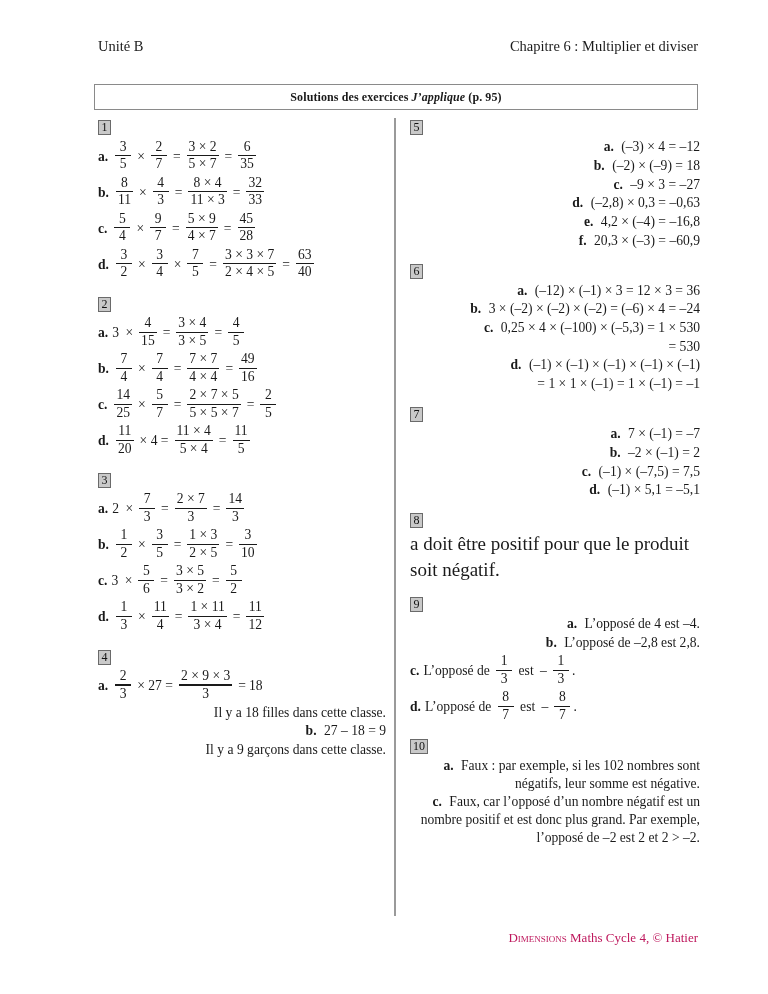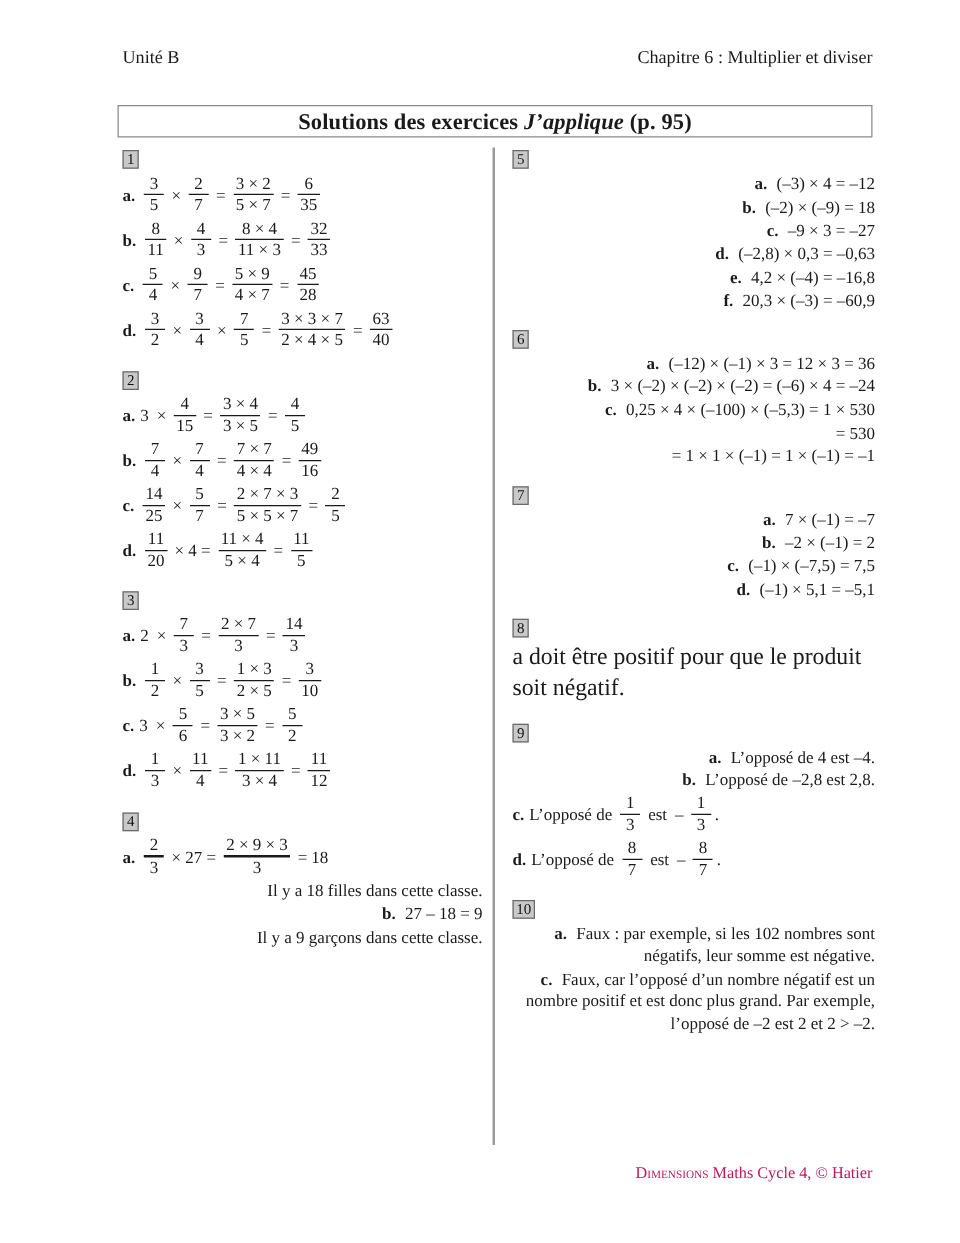--- a/index.html
+++ b/index.html
@@ -38,21 +38,21 @@
     position: absolute;
     left: 82px; top: 84px;
     width: 604px; height: 26px;
     border: 1.3px solid #8a8a8a;
     background: #fff;
     display: flex;
     align-items: center;
     justify-content: center;
   }
   .title-text {
-    font-size: 18px;
+    font-size: 12px;
     font-weight: bold;
     letter-spacing: .1px;
     white-space: nowrap;
   }
   .title-text .ital { font-style: italic; }
 
   
   .col {
     position: absolute;
     top: 120px;
@@ -365,21 +365,21 @@
               <span class="den">25</span>
             </span>
             <span class="op">×</span>
             <span class="frac">
               <span class="num">5</span>
               <span class="bar"></span>
               <span class="den">7</span>
             </span>
             <span class="op">=</span>
             <span class="frac">
-              <span class="num">2 × 7 × 3</span>
+              <span class="num">2 × 7 × 5</span>
               <span class="bar"></span>
               <span class="den">5 × 5 × 7</span>
             </span>
             <span class="op">=</span>
             <span class="frac">
               <span class="num">2</span>
               <span class="bar"></span>
               <span class="den">5</span>
             </span>
           </span>
@@ -548,20 +548,21 @@
         <div class="item plain"><span class="lab">d. </span><span>(–2,8) × 0,3 = –0,63</span></div>
         <div class="item plain"><span class="lab">e. </span><span>4,2 × (–4) = –16,8</span></div>
         <div class="item plain"><span class="lab">f. </span><span>20,3 × (–3) = –60,9</span></div>
       </div>
       <div class="ex">
         <div class="badge-row"><span class="badge">6</span></div>
         <div class="item plain"><span class="lab">a. </span><span>(–12) × (–1) × 3 = 12 × 3 = 36</span></div>
         <div class="item plain"><span class="lab">b. </span><span>3 × (–2) × (–2) × (–2) = (–6) × 4 = –24</span></div>
         <div class="item plain"><span class="lab">c. </span><span>0,25 × 4 × (–100) × (–5,3) = 1 × 530</span></div>
         <div class="item plain" style="padding-left: 168px;"><span>= 530</span></div>
+        <div class="item plain"><span class="lab">d. </span><span>(–1) × (–1) × (–1) × (–1) × (–1)</span></div>
         <div class="item plain" style="padding-left: 92px;"><span>= 1 × 1 × (–1) = 1 × (–1) = –1</span></div>
       </div>
       <div class="ex">
         <div class="badge-row"><span class="badge">7</span></div>
         <div class="item plain"><span class="lab">a. </span><span>7 × (–1) = –7</span></div>
         <div class="item plain"><span class="lab">b. </span><span>–2 × (–1) = 2</span></div>
         <div class="item plain"><span class="lab">c. </span><span>(–1) × (–7,5) = 7,5</span></div>
         <div class="item plain"><span class="lab">d. </span><span>(–1) × 5,1 = –5,1</span></div>
       </div>
       <div class="ex">

